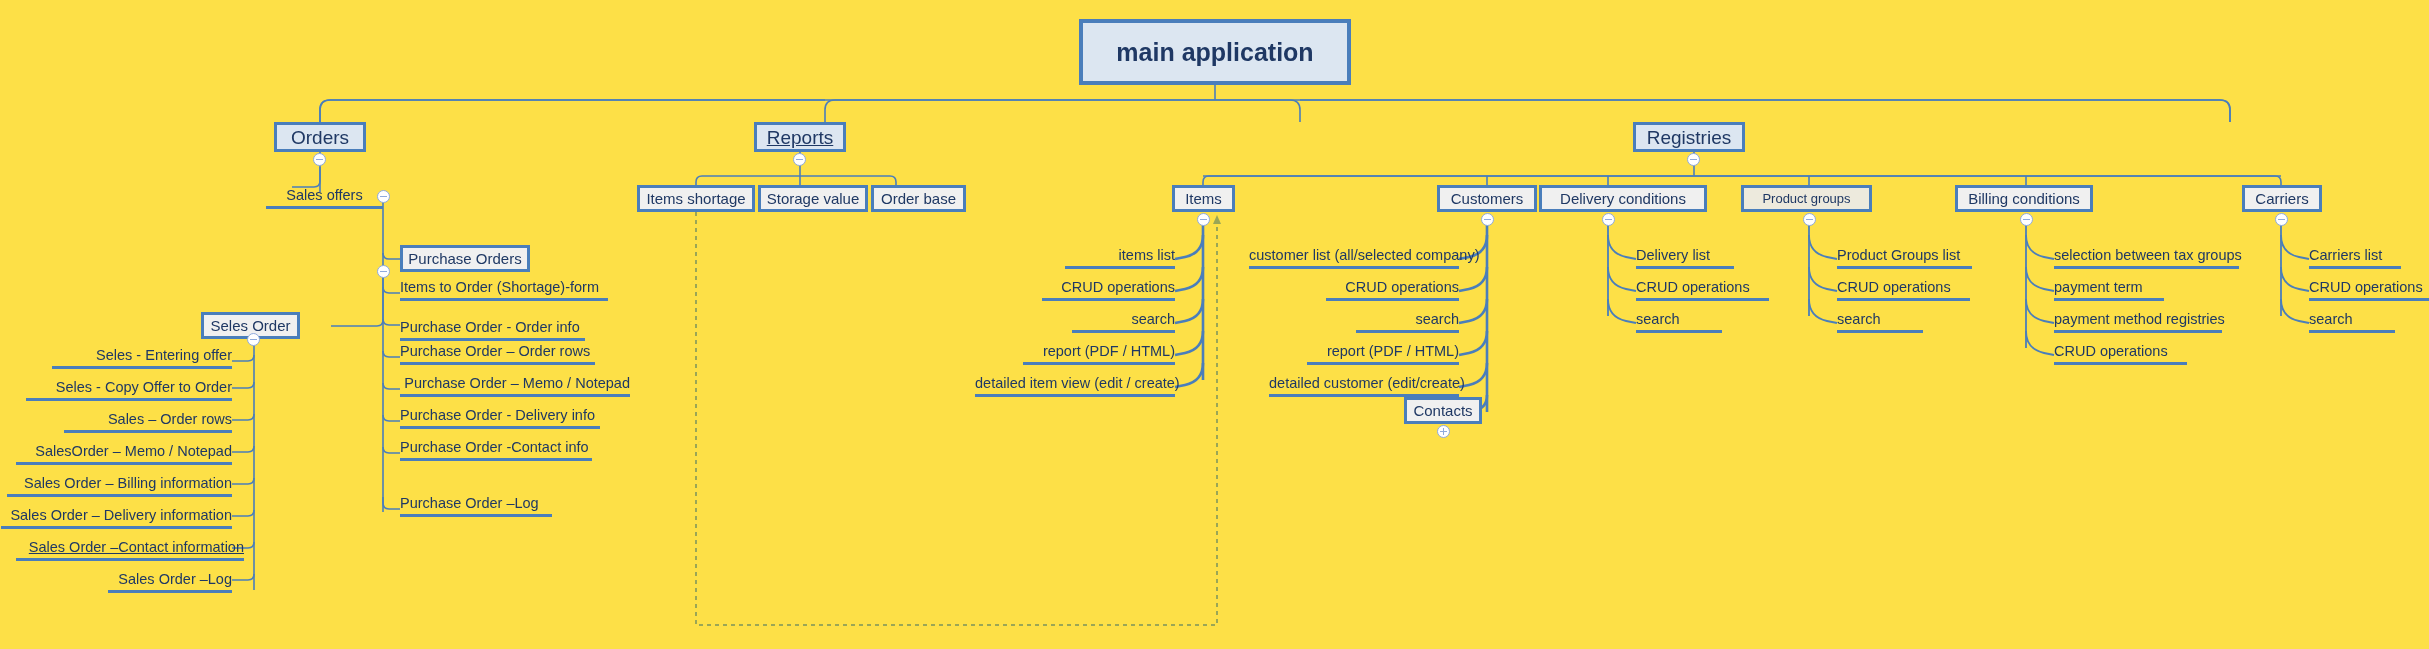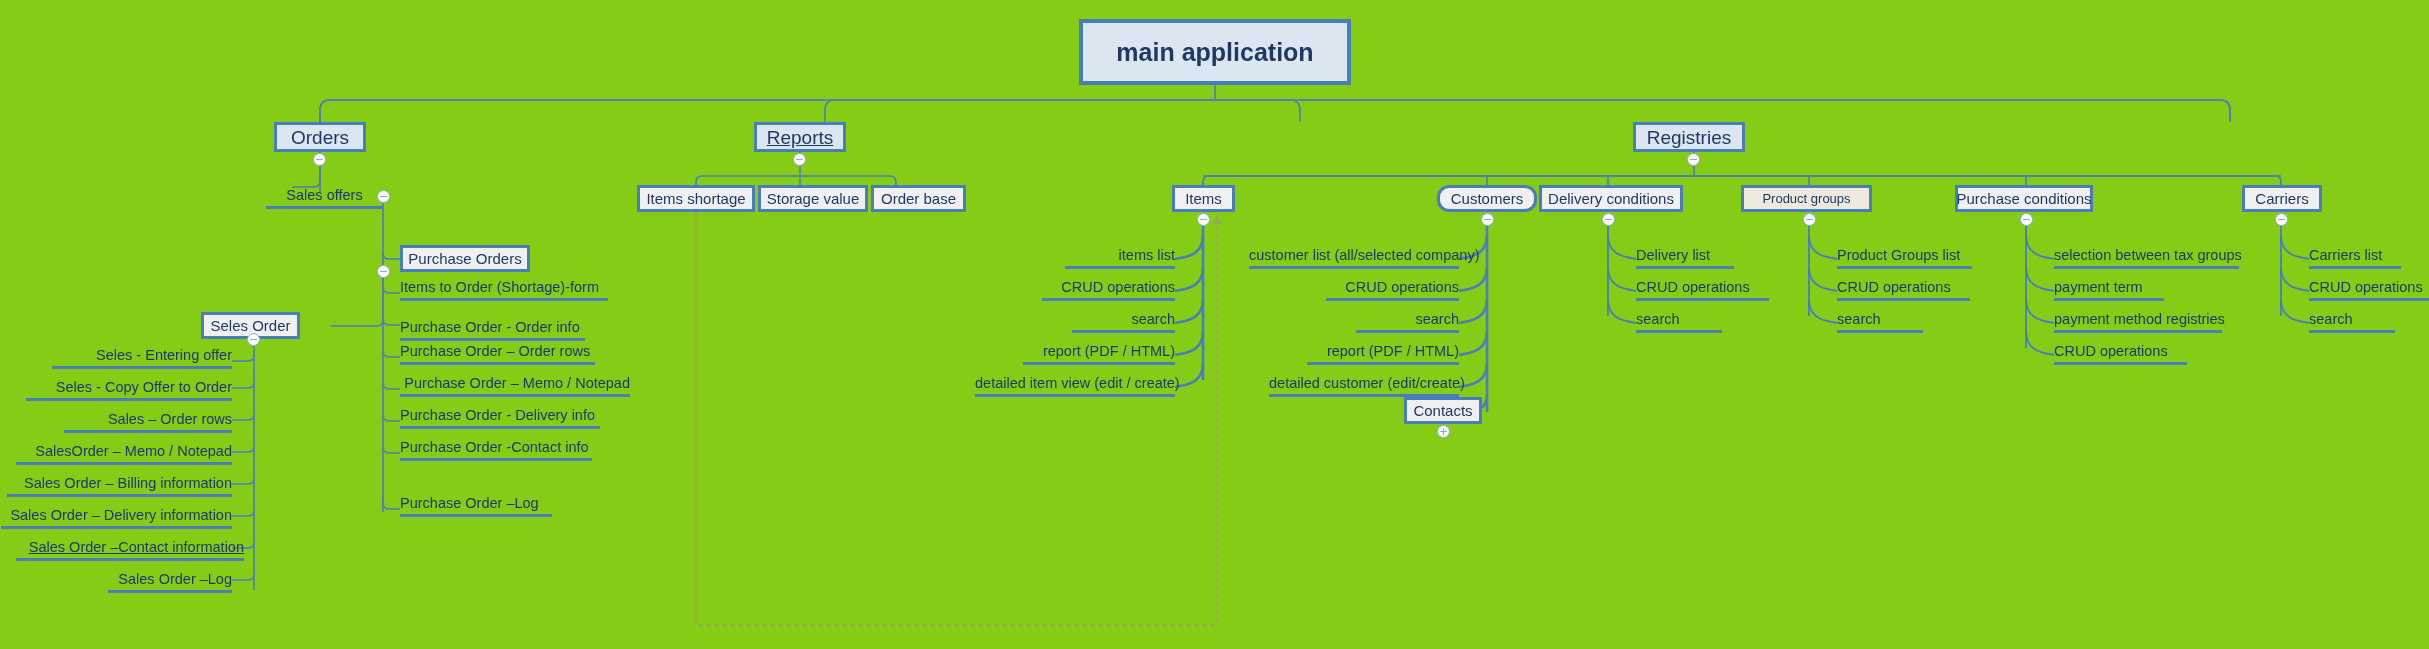--- a/index.html
+++ b/index.html
@@ -9,21 +9,21 @@
     background: #ffffff;
   }
   body {
     font-family: "Liberation Sans", sans-serif;
     color: #1f3864;
   }
   #canvas {
     position: relative;
     width: 2429px;
     height: 649px;
-    background: #84cc16;
+    background: #fde047;
     overflow: hidden;
   }
   #edges {
     position: absolute;
     left: 0;
     top: 0;
     width: 2429px;
     height: 649px;
     pointer-events: none;
   }
@@ -323,37 +323,37 @@
   </div>
   <div class="node-box plain" style="left:871px; top:185px; width:95px; height:27px;">
     <span>Order base</span>
   </div>
 
   <div class="node-box plain" style="left:1172px; top:185px; width:63px; height:27px;">
     <span>Items</span>
   </div>
   <div class="marker" style="left:1197px; top:213px;"></div>
 
-  <div class="node-box plain" style="left:1437px; top:185px; width:100px; height:27px;border-radius:12px;">
+  <div class="node-box plain" style="left:1437px; top:185px; width:100px; height:27px;">
     <span>Customers</span>
   </div>
   <div class="marker" style="left:1481px; top:213px;"></div>
 
-  <div class="node-box plain" style="left:1539px; top:185px; width:144px; height:27px;">
+  <div class="node-box plain" style="left:1539px; top:185px; width:168px; height:27px;">
     <span>Delivery conditions</span>
   </div>
   <div class="marker" style="left:1602px; top:213px;"></div>
 
   <div class="node-box cream" style="left:1741px; top:185px; width:131px; height:27px;">
     <span>Product groups</span>
   </div>
   <div class="marker" style="left:1803px; top:213px;"></div>
 
   <div class="node-box plain" style="left:1955px; top:185px; width:138px; height:27px;">
-    <span>Purchase conditions</span>
+    <span>Billing conditions</span>
   </div>
   <div class="marker" style="left:2020px; top:213px;"></div>
 
   <div class="node-box plain" style="left:2242px; top:185px; width:80px; height:27px;">
     <span>Carriers</span>
   </div>
   <div class="marker" style="left:2275px; top:213px;"></div>
 
   <div class="leaf align-right" style="left:1065px; top:248px; width:110px;">
     <span>items list</span>

